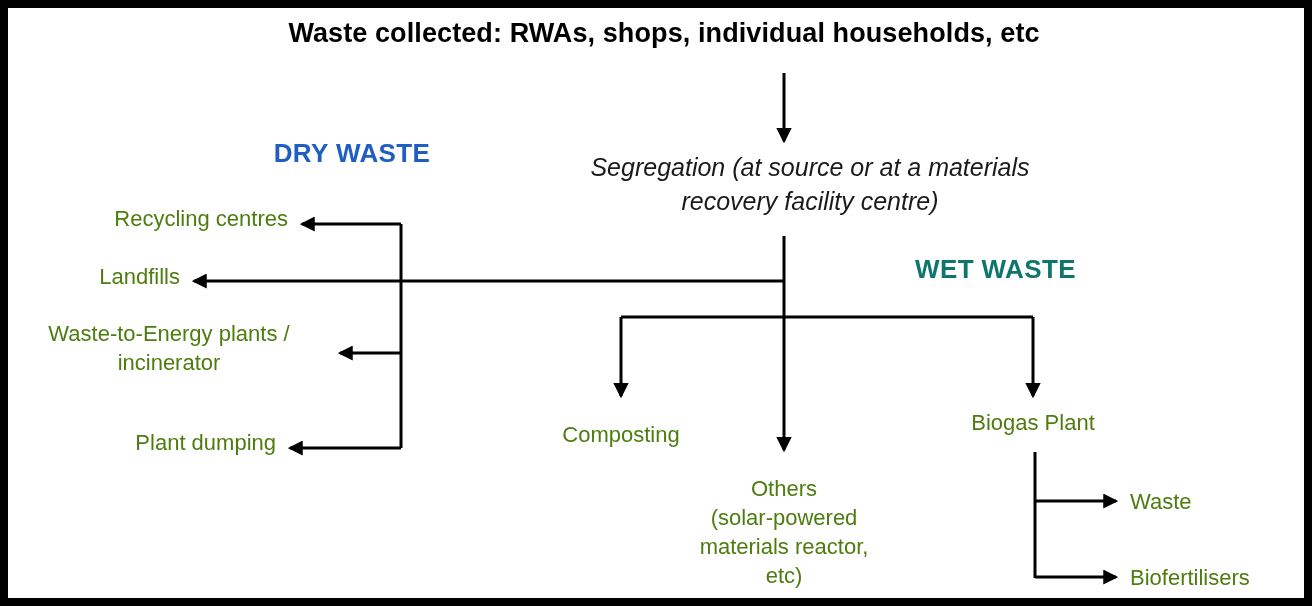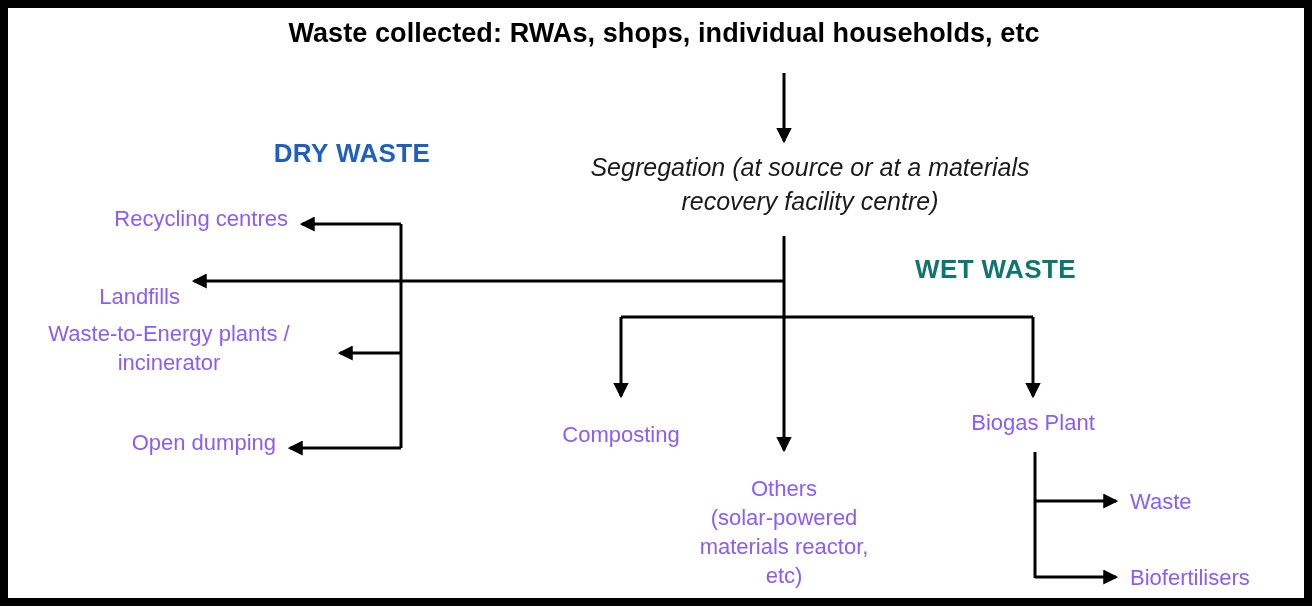--- a/index.html
+++ b/index.html
@@ -29,21 +29,21 @@
   }
   #svg-layer {
     position: absolute;
     left: 0;
     top: 0;
     width: 1312px;
     height: 606px;
   }
   .node {
     position: absolute;
-    color: #8b5cf6;
+    color: #4d7c0f;
     font-family: "Liberation Sans", sans-serif;
     font-size: 22px;
     line-height: 29px;
     white-space: pre-line;
   }
   .node.center { text-align: center; }
   .node.right  { text-align: right; }
   .node.left   { text-align: left; }
 
   #title {
@@ -142,26 +142,26 @@
 
   <div id="segregation">Segregation (at source or at a
 materials recovery facility centre)</div>
 
   <div id="dry-waste-label">DRY WASTE</div>
 
   <div id="wet-waste-label">WET WASTE</div>
 
   <div class="node right" style="left:0px; top:204px; width:288px;">Recycling centres</div>
 
-  <div class="node right" style="left:0px; top:262px; width:180px;margin-top:20px;">Landfills</div>
+  <div class="node right" style="left:0px; top:262px; width:180px;">Landfills</div>
 
   <div class="node center" style="left:12px; top:319px; width:314px;">Waste-to-Energy plants /
 incinerator</div>
 
-  <div class="node right" style="left:0px; top:428px; width:276px;">Open dumping</div>
+  <div class="node right" style="left:0px; top:428px; width:276px;">Plant dumping</div>
 
   <div class="node center" style="left:501px; top:420px; width:240px;">Composting</div>
 
   <div class="node center" style="left:654px; top:474px; width:260px;">Others
 (solar-powered
 materials reactor,
 etc)</div>
 
   <div class="node center" style="left:933px; top:408px; width:200px;">Biogas Plant</div>
 

